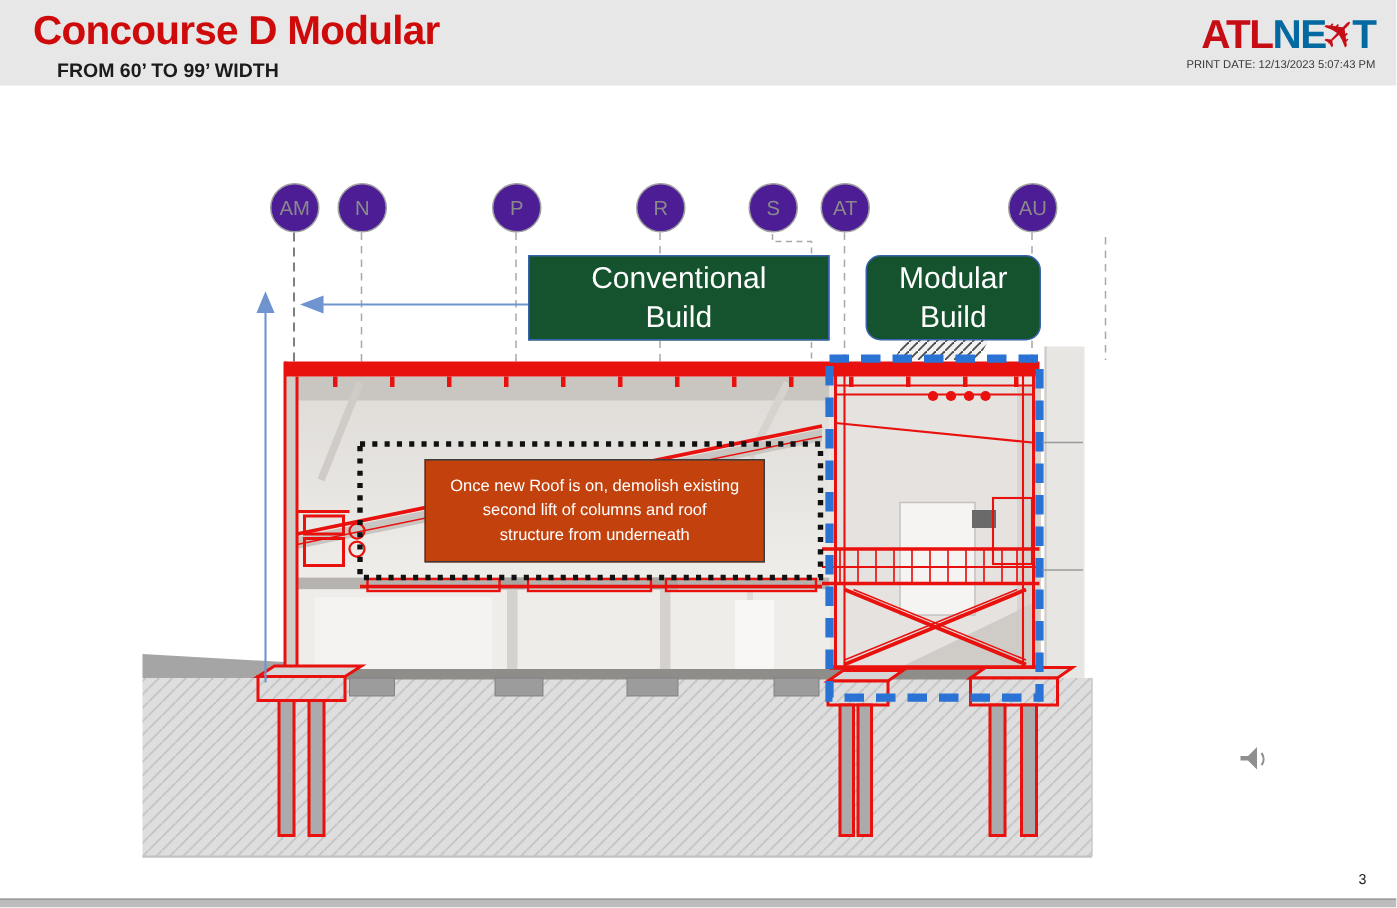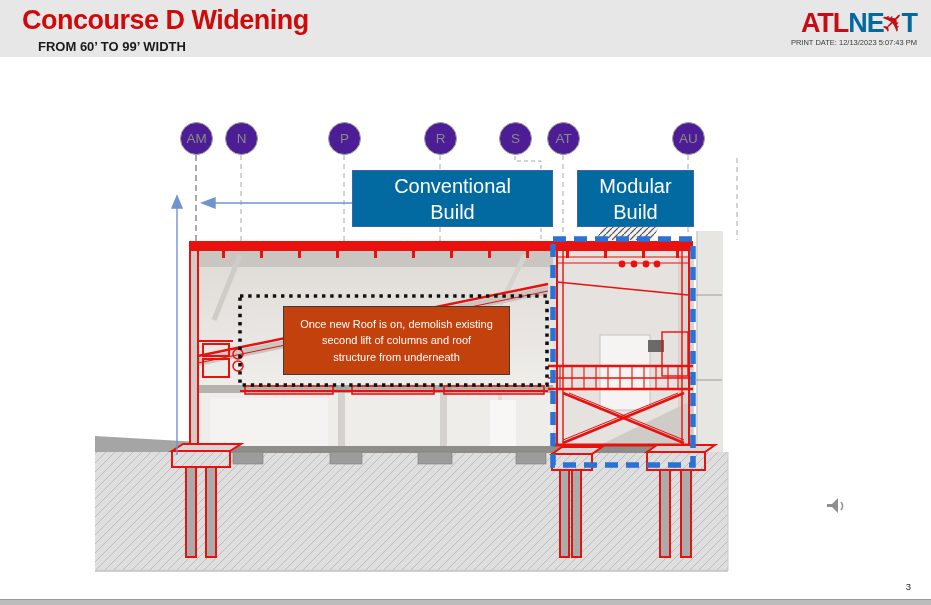--- a/index.html
+++ b/index.html
@@ -25,44 +25,44 @@
   
   .svg-layer { position:absolute; left:0; top:0; z-index:1; }
 
   .bubble { position:absolute; top:122px; width:33px; height:33px; border-radius:50%;
             border:1.2px solid #9f9f9f; background:#4c1d95; color:#8a8a8a;
             font-size:13.5px; display:flex; align-items:center; justify-content:center;
             z-index:2; }
   .gb0{left:180px;} .gb1{left:225px;} .gb2{left:328px;} .gb3{left:424px;}
   .gb4{left:499px;} .gb5{left:547px;} .gb6{left:672px;}
 
-  .zone-label { position:absolute; top:170px; height:57px; background:#0369a1;
+  .zone-label { position:absolute; top:170px; height:57px; background:#14532d;
                 border:1px solid #3a63ae; color:#ffffff; font-size:20px; line-height:26px;
                 display:flex; align-items:center; justify-content:center; text-align:center;
                 white-space:pre-line; z-index:2; }
   .zone-conventional { left:352px; width:201px; }
-  .zone-modular { left:577px; width:117px; }
+  .zone-modular { left:577px; width:117px;border-radius:10px; }
 
   .callout { position:absolute; left:283px; top:306px; width:227px; height:69px;
              background:#c2410c; border:1px solid #3c3c3c; color:#ffffff;
              font-size:11px; line-height:16.5px; text-align:center; white-space:pre-line;
              display:flex; align-items:center; justify-content:center; z-index:2; }
 
   .page-num { position:absolute; right:20px; top:581px; font-size:9.5px; color:#222;
               z-index:3; }
   .footer-bar { position:absolute; left:0; bottom:0; width:931px; height:6px;
                 background:#bcbcbc; border-top:1px solid #9a9a9a; z-index:3; }
 </style>
 </head>
 <body>
 
 <div class="slide">
 
   <div class="header">
-    <div class="title">Concourse D Widening</div>
+    <div class="title">Concourse D Modular</div>
     <div class="subtitle">FROM 60’ TO 99’ WIDTH</div>
     <div class="logo"><span class="red">ATL</span><span class="blk">NE</span><span class="plane">✈</span><span class="blk">T</span></div>
     <div class="printdate">PRINT DATE: 12/13/2023 5:07:43 PM</div>
   </div>
 
   <svg class="svg-layer" width="931" height="605" viewBox="0 0 931 605">
     <defs>
       <pattern id="groundHatch" width="9" height="9" patternUnits="userSpaceOnUse">
         <rect width="9" height="9" fill="#dedede"></rect>
         <path d="M0,9 L9,0" stroke="#bdbdbd" stroke-width="1"></path>

